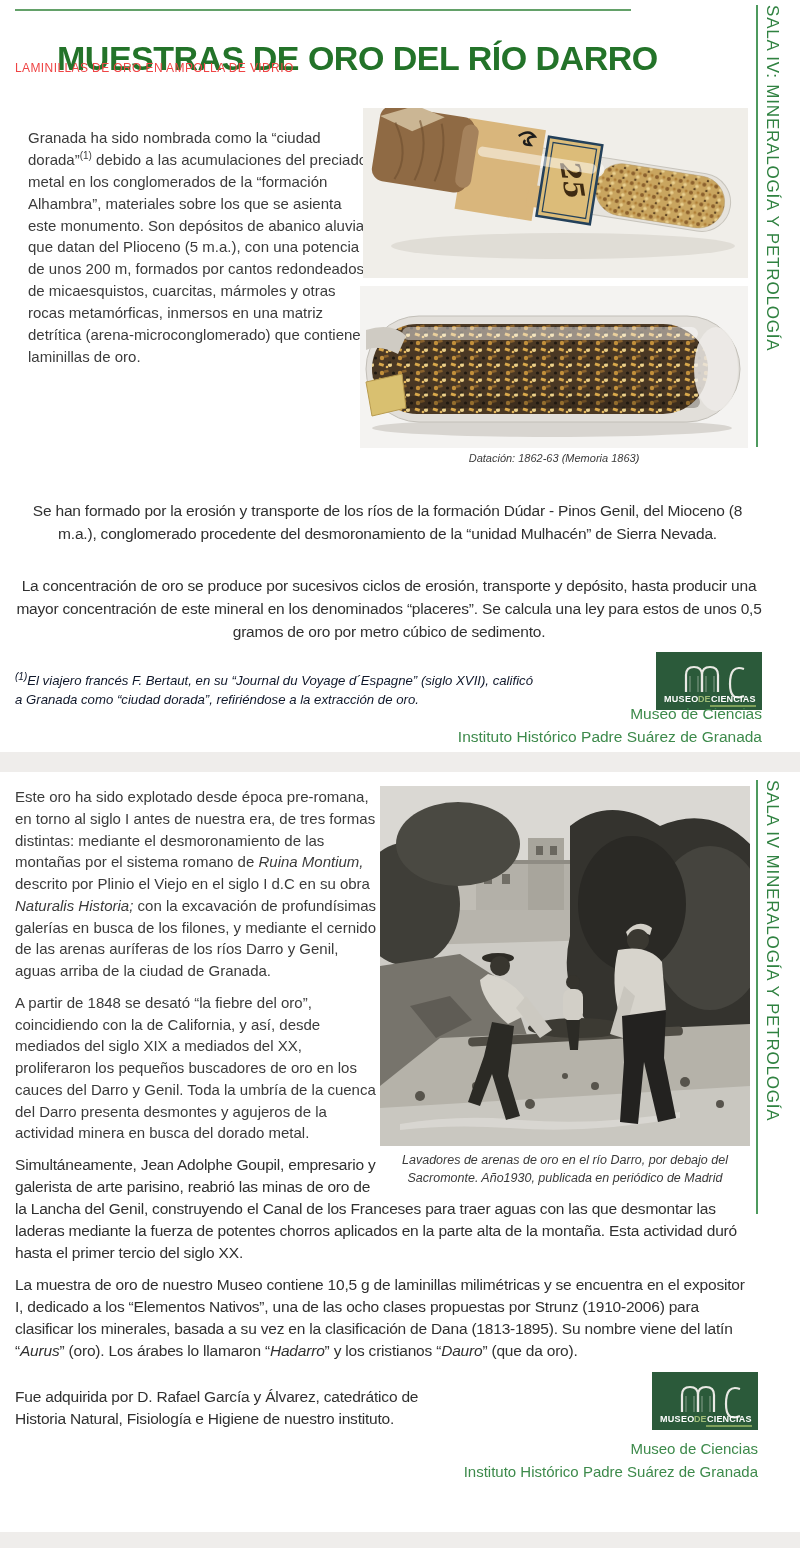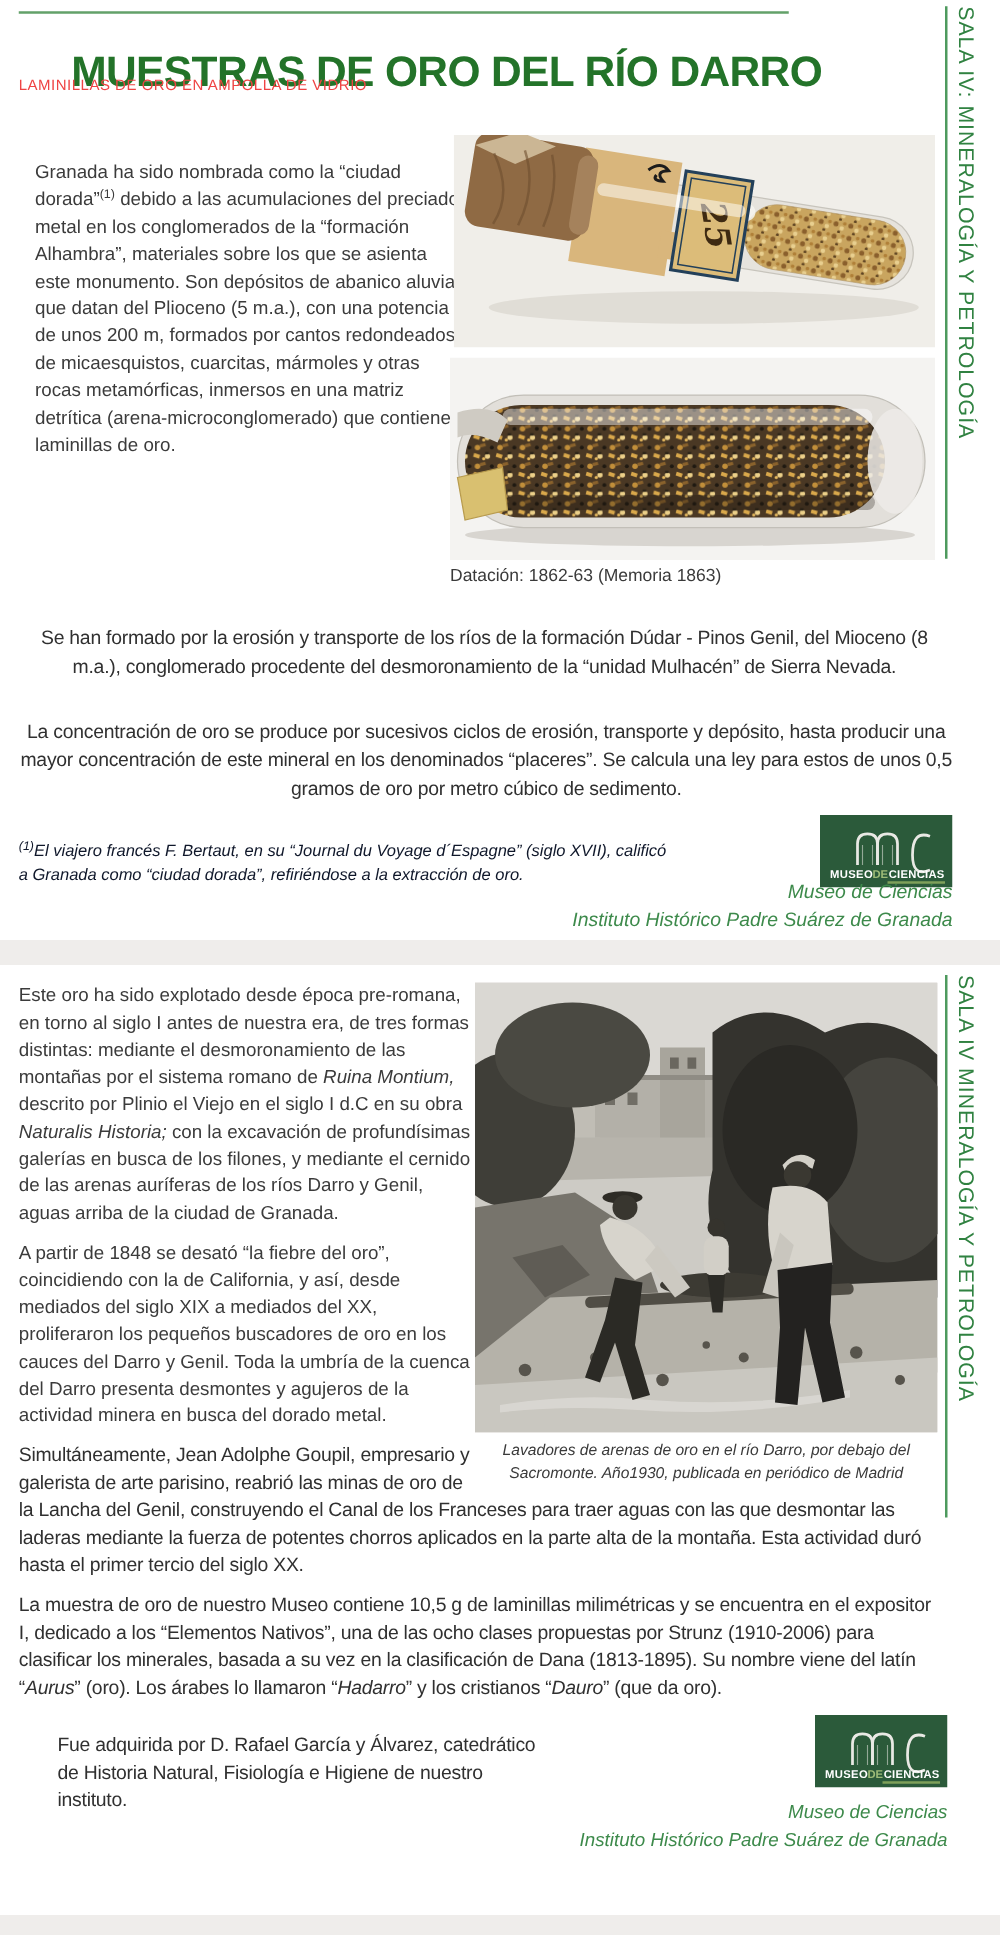--- a/index.html
+++ b/index.html
@@ -9,44 +9,44 @@
   .panel2{top:772px;height:760px;}
 
   
   .p1-rule{position:absolute;left:15px;top:9px;width:616px;height:2px;background:#63a169;}
   .p1-title{position:absolute;left:23px;top:16px;font-size:34px;font-weight:700;color:#237329;letter-spacing:-0.5px;white-space:nowrap;margin-left:34px;}
   .p1-subtitle{position:absolute;left:15px;top:61px;font-size:12px;color:#ef4444;letter-spacing:0.4px;white-space:nowrap;}
   .p1-intro{position:absolute;left:28px;top:112px;width:345px;font-size:15px;line-height:1.46;color:#3b3b3b;}
   sup.fn{vertical-align:super;font-size:10px;line-height:0;}
   .fig1{position:absolute;left:363px;top:108px;}
   .fig2{position:absolute;left:360px;top:286px;}
-  .p1-caption{position:absolute;left:360px;top:452px;width:388px;font-size:14px;color:#3a3a3a;}
+  .p1-caption{position:absolute;left:360px;top:452px;width:388px;text-align:center;font-style:italic;font-size:11px;color:#3a3a3a;}
   .wide{font-size:15.5px;line-height:1.5;color:#303030;letter-spacing:-0.2px;text-align:center;}
   .p1-para2{position:absolute;left:15px;top:483px;width:745px;}
   .p1-para3{position:absolute;left:15px;top:558px;width:748px;}
   .p1-footnote{position:absolute;left:15px;top:658px;width:520px;font-style:italic;font-size:13.2px;line-height:1.45;color:#0f172a;}
   .p1-logo{position:absolute;left:656px;top:652px;}
-  .credits{font-style:italic;font-size:15.5px;line-height:1.5;color:#3d8a4b;}
+  .credits{font-size:15.5px;line-height:1.5;color:#3d8a4b;}
   .p1-credits{position:absolute;left:260px;top:702px;width:502px;text-align:right;}
 
   
   .sidebar{position:absolute;left:756px;border-left:2px solid #4e9a5e;padding-left:4px;
            writing-mode:vertical-rl;font-size:17px;letter-spacing:0.8px;color:#308241;white-space:nowrap;}
   .sidebar.s1{top:5px;height:442px;}
   .sidebar.s2{top:8px;height:434px;}
 
   
   .p2-content{position:absolute;left:0;top:0;right:0;padding:14px 50px 0 15px;}
   .p2-figure{float:right;width:370px;margin:2px 0 6px 14px;}
   .p2-figure svg{display:block;}
   .p2-caption{margin-top:6px;padding:0 8px;text-align:center;font-style:italic;font-size:12.5px;line-height:1.4;color:#3a3a3a;}
   p.narrow{font-size:15px;line-height:1.45;color:#3b3b3b;margin:0 0 10px 0;}
   p.widef{font-size:15.5px;line-height:1.42;color:#303030;letter-spacing:-0.2px;margin:0 0 10px 0;}
   .it{font-style:italic;}
-  .final-row{display:flex;margin-top:2px;margin-left:31px;}
+  .final-row{display:flex;margin-top:2px;}
   .final-row p{flex:1;margin:14px 12px 0 0;}
   .logo-col{width:300px;text-align:right;margin-right:-8px;}
   .logo-col .credits{margin-top:4px;font-size:15px;}
 </style>
 </head>
 <body>
 
 <section class="panel panel1">
   <div class="p1-rule"></div>
   <h1 class="p1-title">MUESTRAS DE ORO DEL RÍO DARRO</h1>

